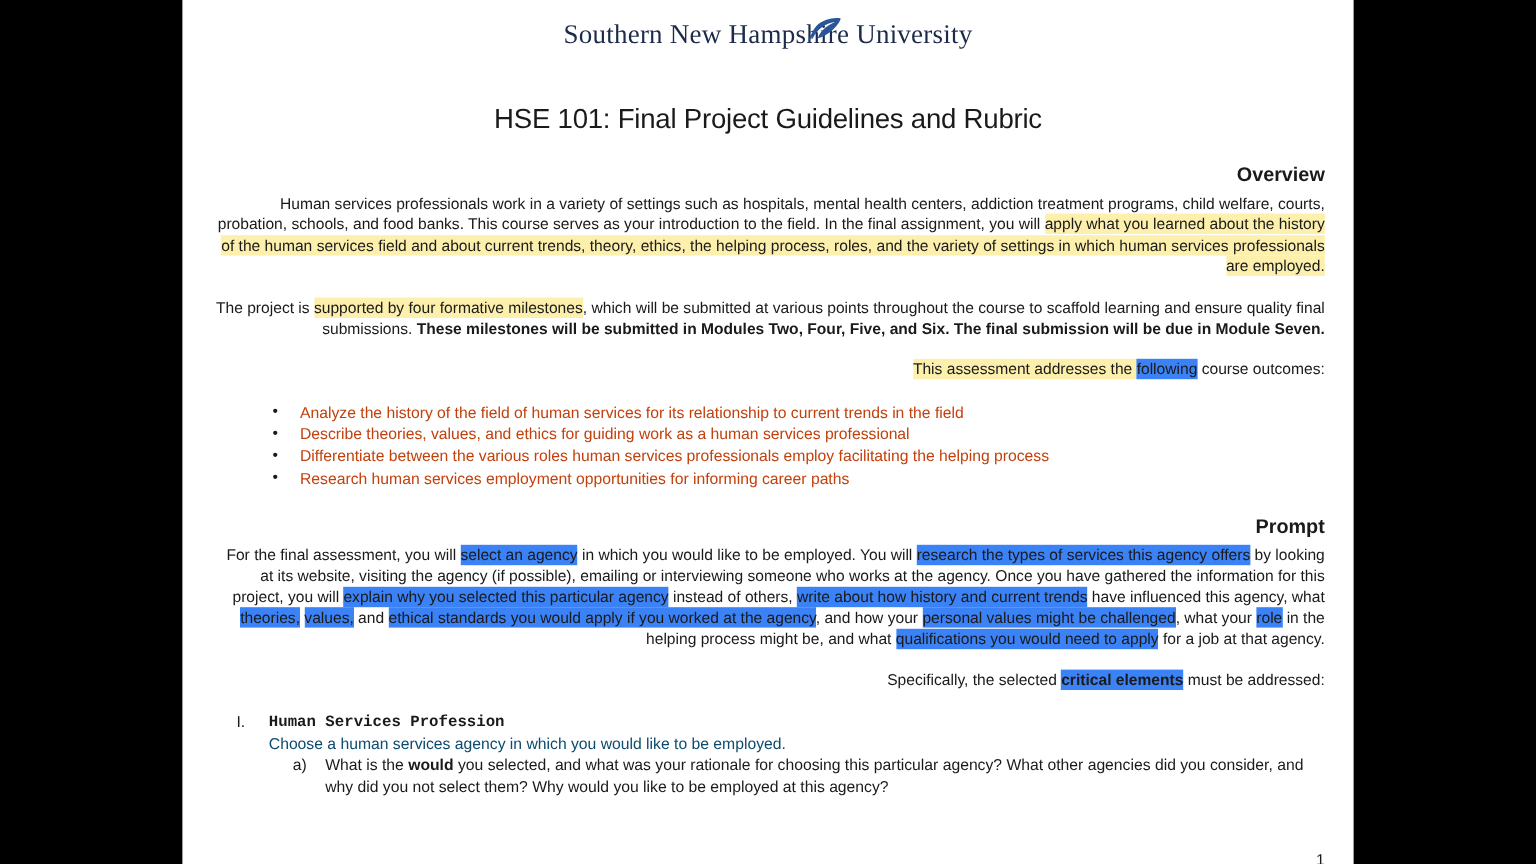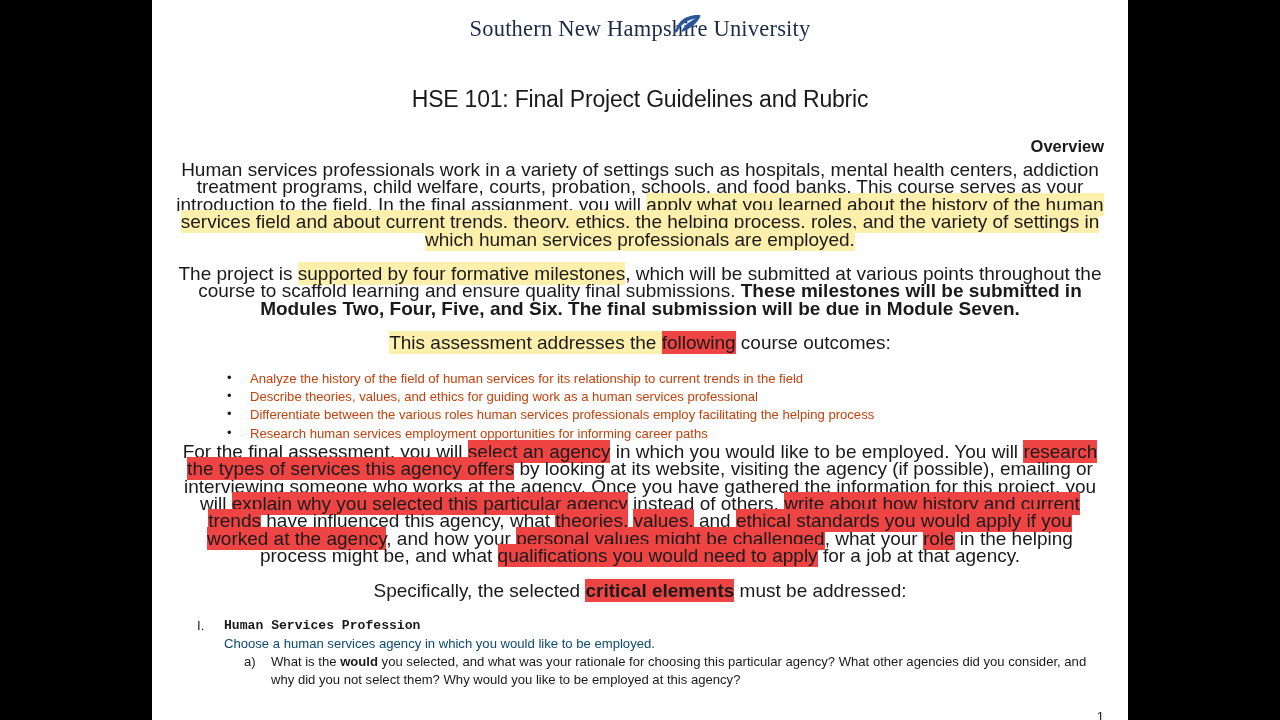--- a/index.html
+++ b/index.html
@@ -86,39 +86,39 @@
     font-size: 16.5px;
     font-weight: bold;
     color: #1a1a1a;
     margin-top: 24px;
     margin-bottom: 5px;
   }
   .section-head.prompt { margin-top: 22px; }
 
   
   .para {
-    font-size: 19px;
+    font-size: 13px;
     line-height: 17.4px;
     color: #1a1a1a;
-    text-align: center;
+    text-align: right;
     margin-bottom: 0;
   }
   .para + .para { margin-top: 17px; }
 
   b, .b { font-weight: bold; }
 
   
   .hl {
     background-color: #fdf0ad;
     padding: 1px 0 1px 0;
     box-decoration-break: clone;
     -webkit-box-decoration-break: clone;
   }
   .hl2 {
-    background-color: #ef4444;
+    background-color: #3b82f6;
     padding: 1px 0 1px 0;
     box-decoration-break: clone;
     -webkit-box-decoration-break: clone;
   }
 
   
   ul.outcomes {
     margin-top: 18px;
     margin-left: 47px;
     list-style: none;
@@ -217,20 +217,21 @@
 
       <p class="para"><span class="hl">This assessment addresses the </span><span class="hl2">following</span><span> course outcomes:</span></p>
 
       <ul class="outcomes">
         <li>Analyze the history of the field of human services for its relationship to current trends in the field</li>
         <li>Describe theories, values, and ethics for guiding work as a human services professional</li>
         <li>Differentiate between the various roles human services professionals employ facilitating the helping process</li>
         <li>Research human services employment opportunities for informing career paths</li>
       </ul>
 
+      <h2 class="section-head prompt">Prompt</h2>
 
       <p class="para"><span>For the final assessment, you will </span><span class="hl2">select an agency</span><span> in which you would like to be employed. You will </span><span class="hl2">research the types of services this agency offers</span><span> by looking at its website, visiting the agency (if possible), emailing or interviewing someone who works at the agency. Once you have gathered the information for this project, you will </span><span class="hl2">explain why you selected this particular agency</span><span> instead of others, </span><span class="hl2">write about how history and current trends</span><span> have influenced this agency, what </span><span class="hl2">theories,</span><span> </span><span class="hl2">values,</span><span> and </span><span class="hl2">ethical standards you would apply if you worked at the agency</span><span>, and how your </span><span class="hl2">personal values might be challenged</span><span>, what your </span><span class="hl2">role</span><span> in the helping process might be, and what </span><span class="hl2">qualifications you would need to apply</span><span> for a job at that agency.</span></p>
 
       <p class="para"><span>Specifically, the selected </span><span class="hl2 b">critical elements</span><span> must be addressed:</span></p>
 
       <div class="crit-list">
         <div class="crit-item">
           <span class="crit-num">I.</span>
           <div class="crit-title">Human Services Profession</div>
           <div class="crit-desc">Choose a human services agency in which you would like to be employed.</div>

